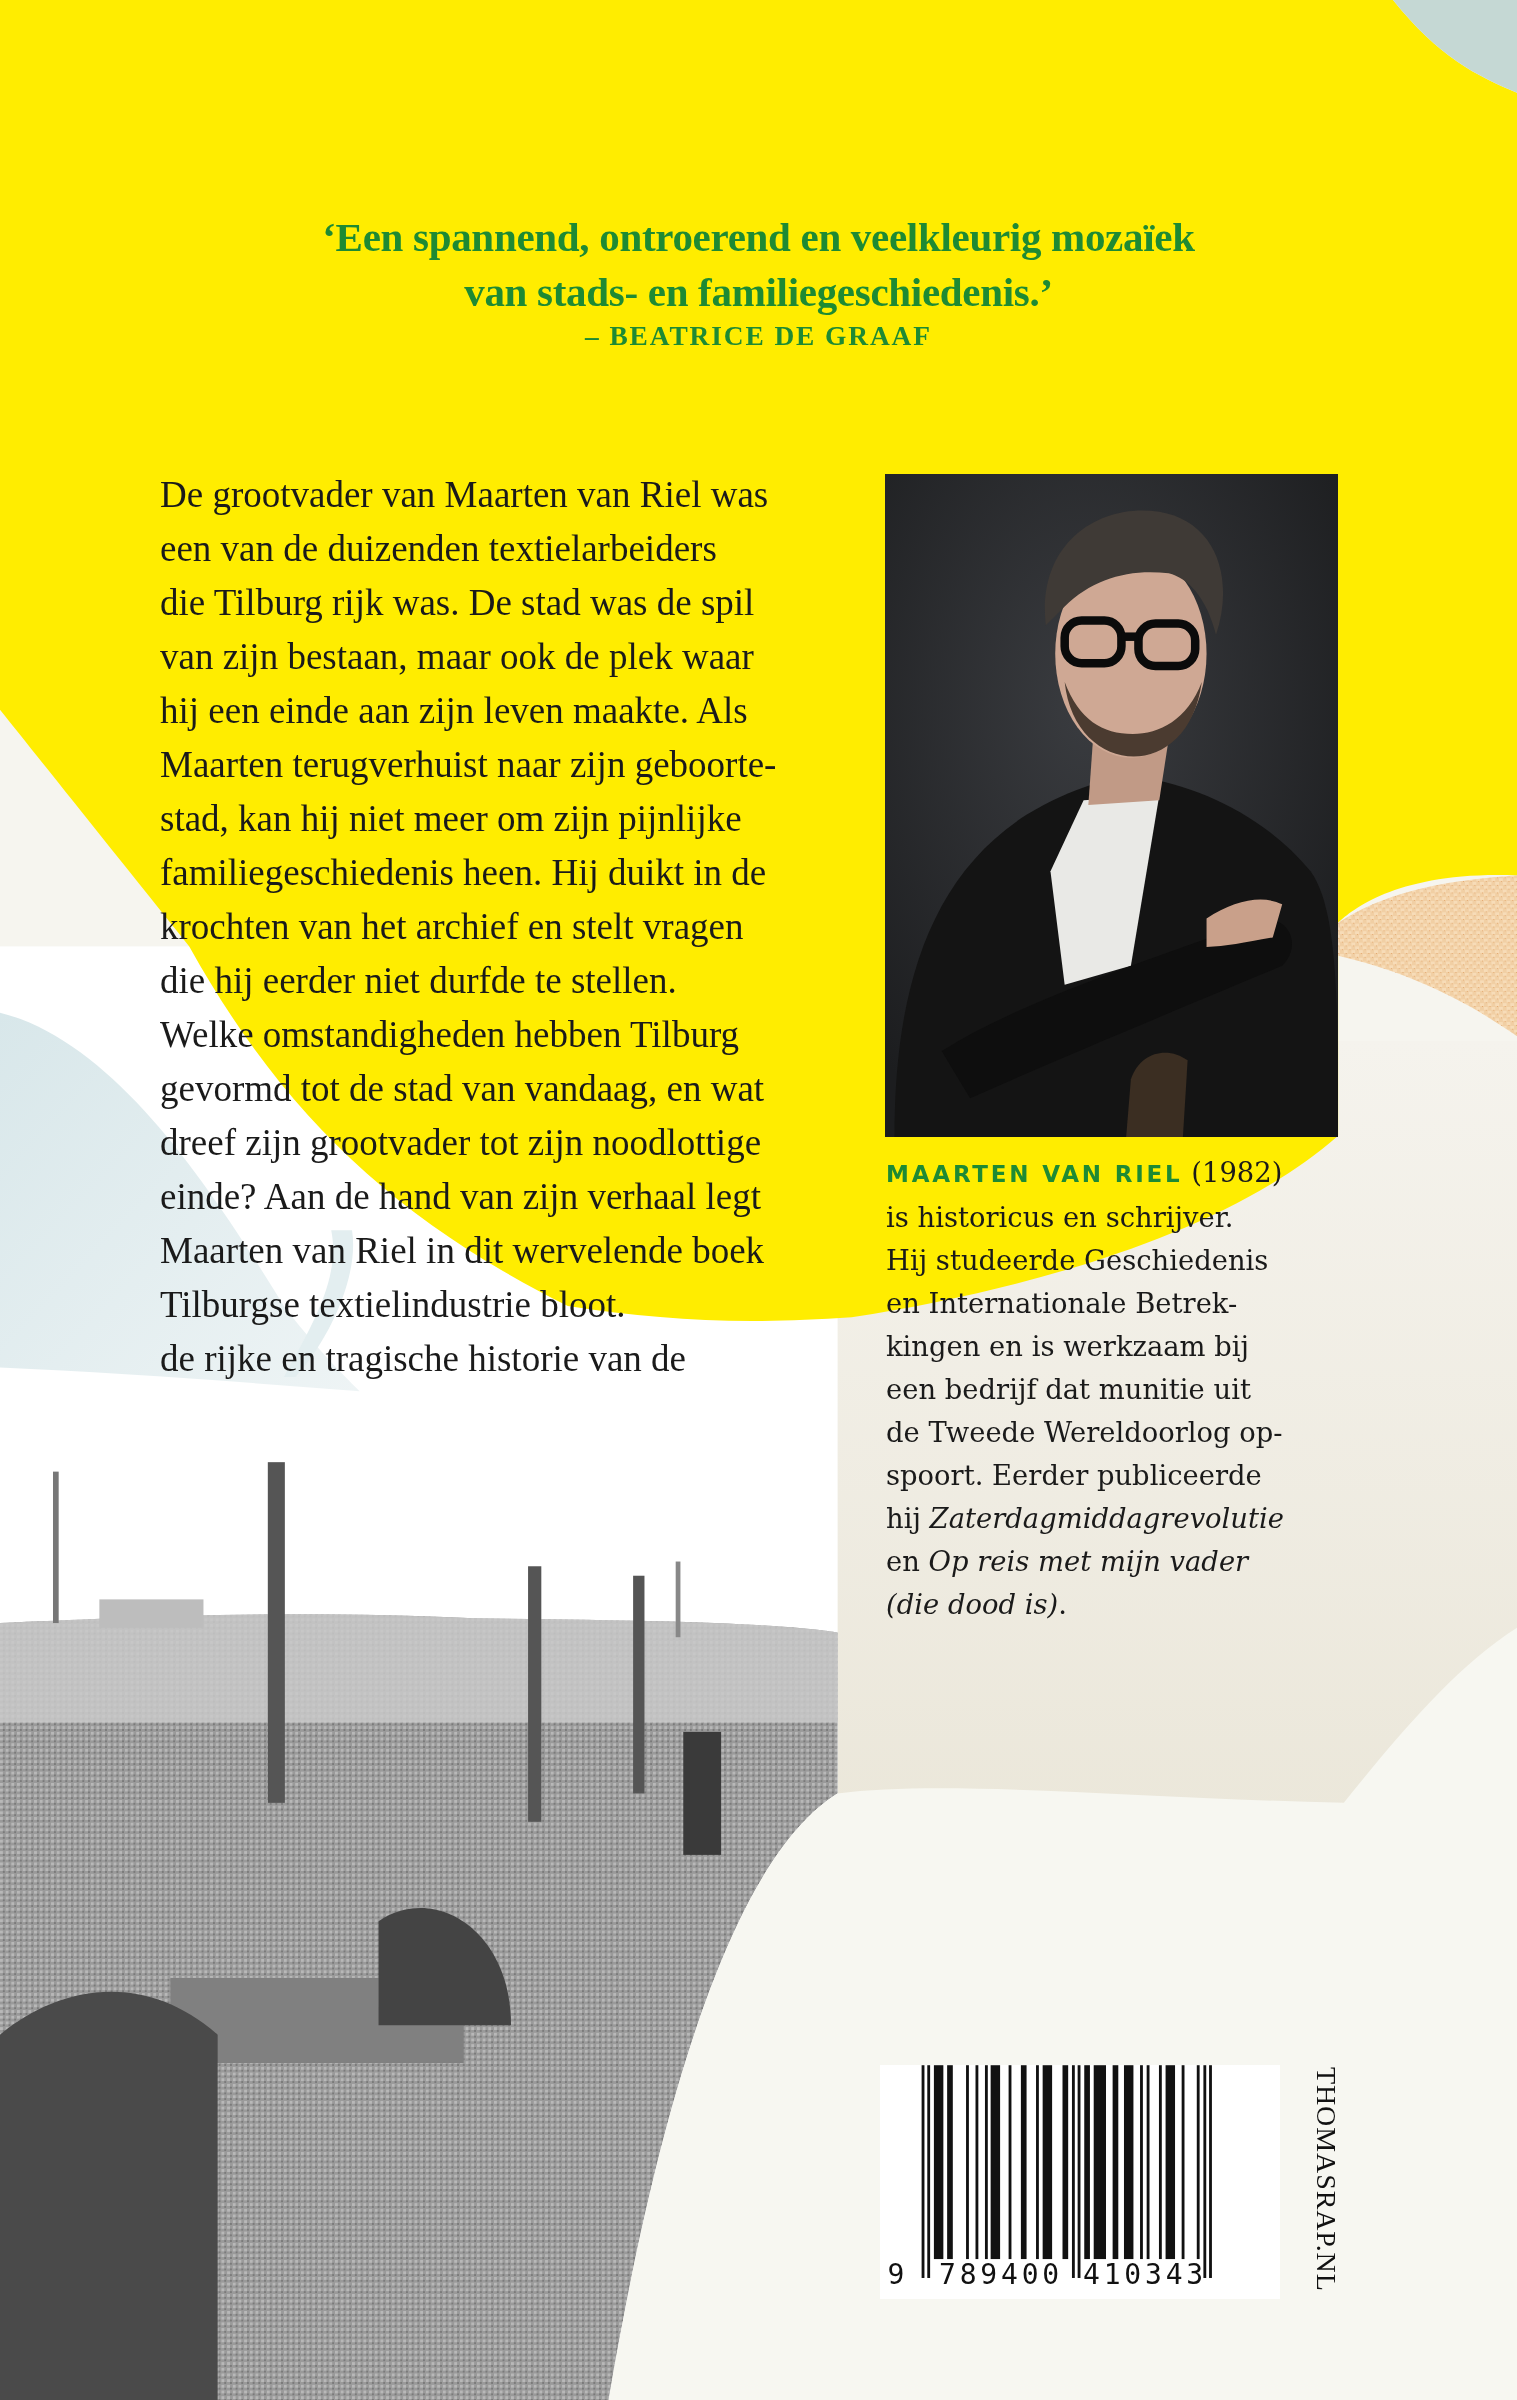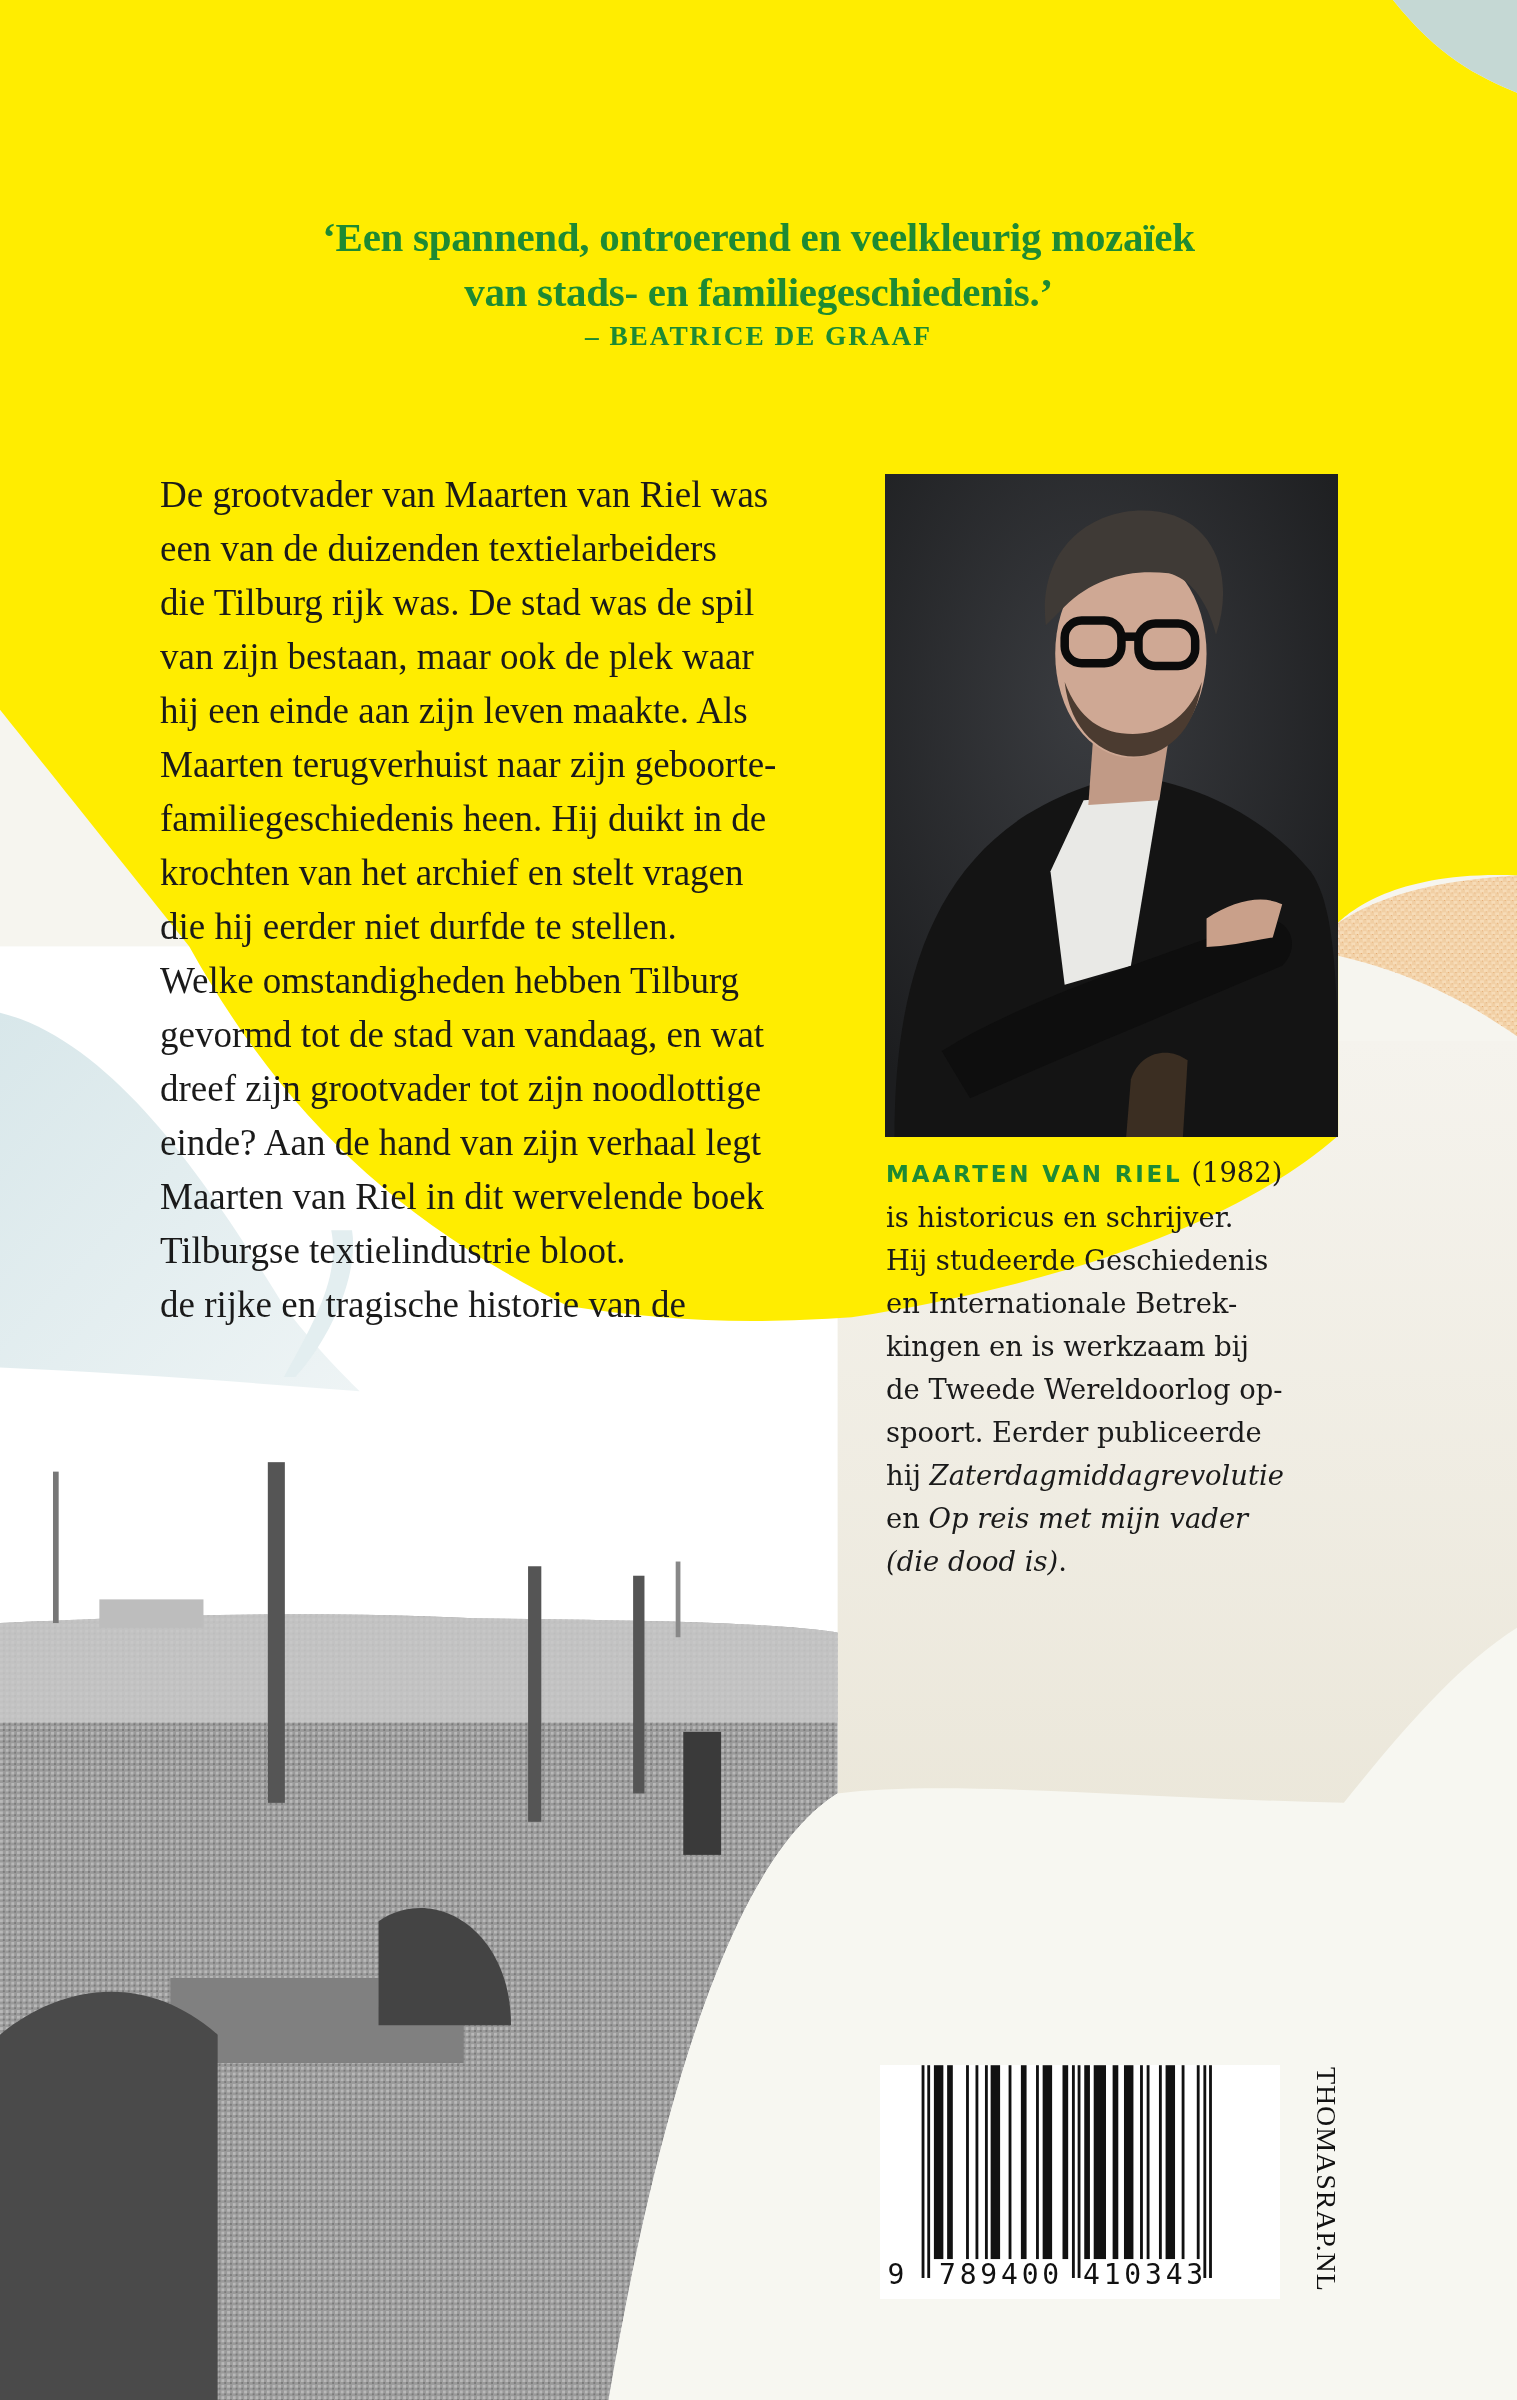--- a/index.html
+++ b/index.html
@@ -88,20 +88,21 @@
   <span class="attrib">– BEATRICE DE GRAAF</span>
 </div>
 
 <div class="blurb">
   <span class="ln">De grootvader van Maarten van Riel was</span>
   <span class="ln">een van de duizenden textielarbeiders</span>
   <span class="ln">die Tilburg rijk was. De stad was de spil</span>
   <span class="ln">van zijn bestaan, maar ook de plek waar</span>
   <span class="ln">hij een einde aan zijn leven maakte. Als</span>
   <span class="ln">Maarten terugverhuist naar zijn geboorte-</span>
+  <span class="ln">stad, kan hij niet meer om zijn pijnlijke</span>
   <span class="ln">familiegeschiedenis heen. Hij duikt in de</span>
   <span class="ln">krochten van het archief en stelt vragen</span>
   <span class="ln">die hij eerder niet durfde te stellen.</span>
   <span class="ln">Welke omstandigheden hebben Tilburg</span>
   <span class="ln">gevormd tot de stad van vandaag, en wat</span>
   <span class="ln">dreef zijn grootvader tot zijn noodlottige</span>
   <span class="ln">einde? Aan de hand van zijn verhaal legt</span>
   <span class="ln">Maarten van Riel in dit wervelende boek</span>
   <span class="ln">Tilburgse textielindustrie bloot.</span>
   <span class="ln">de rijke en tragische historie van de</span>
@@ -141,20 +142,21 @@
     </g>
   </svg>
 </div>
 
 <div class="bio">
   <span class="ln"><span class="name">MAARTEN VAN RIEL</span><span> (1982)</span></span>
   <span class="ln">is historicus en schrijver.</span>
   <span class="ln">Hij studeerde Geschiedenis</span>
   <span class="ln">en Internationale Betrek-</span>
   <span class="ln">kingen en is werkzaam bij</span>
+  <span class="ln">een bedrijf dat munitie uit</span>
   <span class="ln">de Tweede Wereldoorlog op-</span>
   <span class="ln">spoort. Eerder publiceerde</span>
   <span class="ln"><span>hij </span><em>Zaterdagmiddagrevolutie</em></span>
   <span class="ln"><span>en </span><em>Op reis met mijn vader</em></span>
   <span class="ln"><em>(die dood is)</em><span>.</span></span>
 </div>
 
 <div class="barcode">
   <svg width="400" height="234" viewBox="0 0 423 247" xmlns="http://www.w3.org/2000/svg">
     <g fill="#111">

